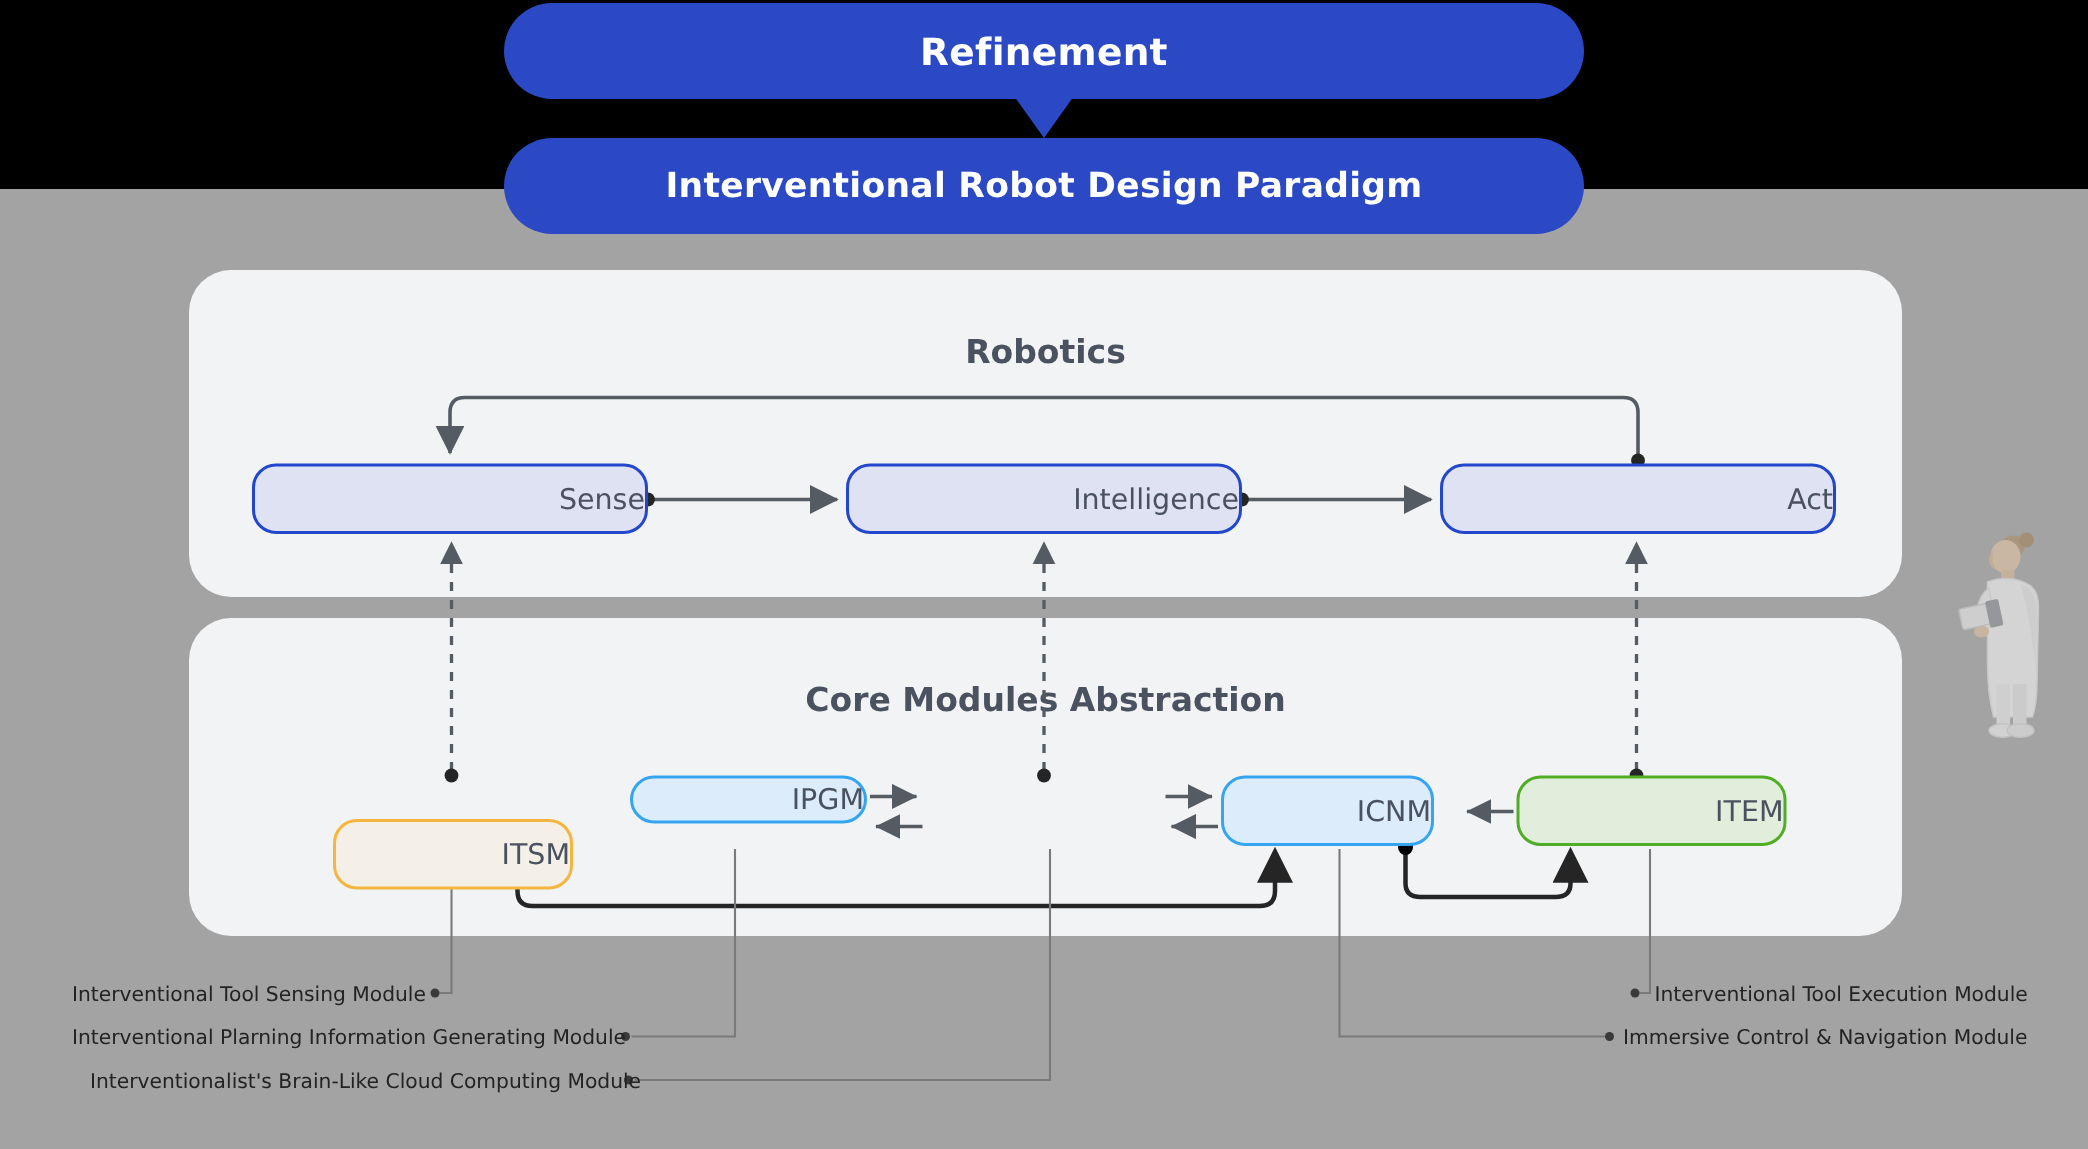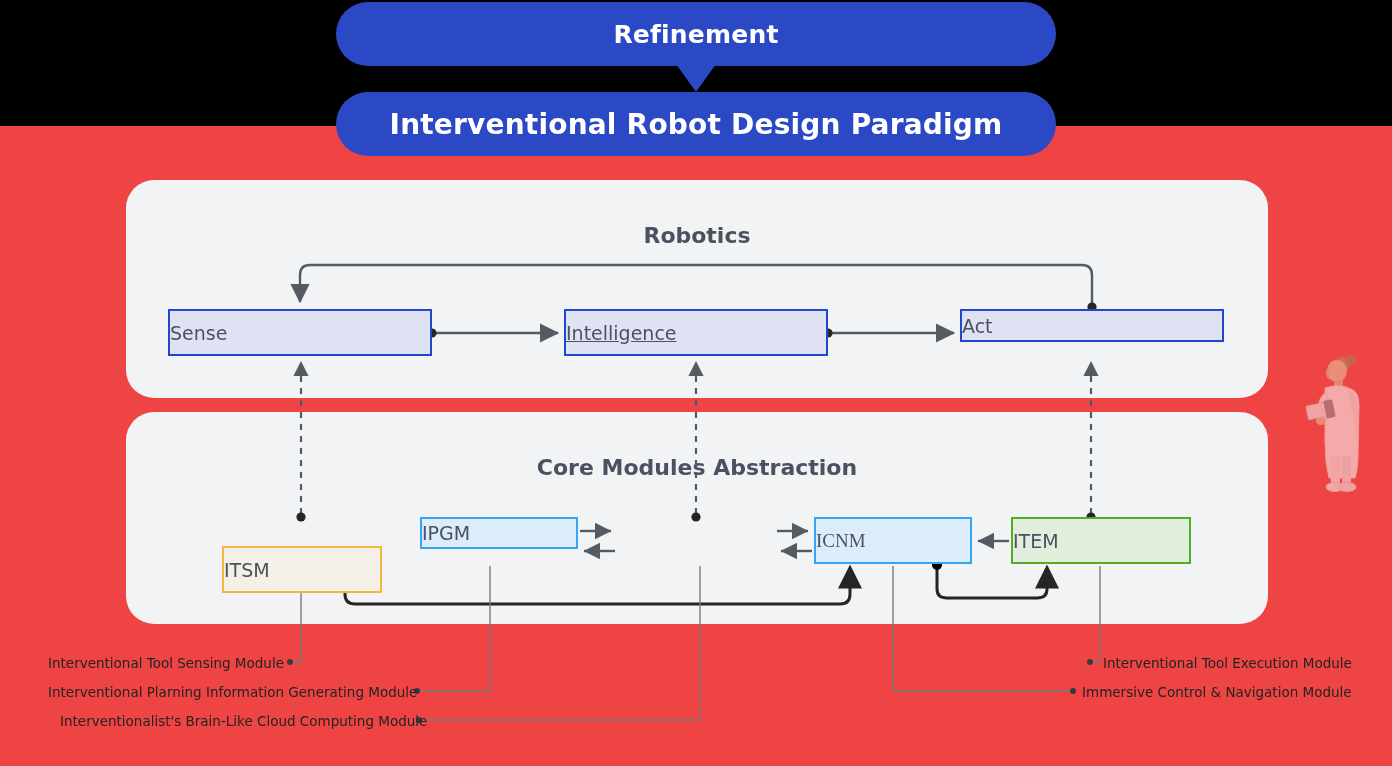--- a/index.html
+++ b/index.html
@@ -2,41 +2,41 @@
 <html><head>
 <meta charset="utf-8">
 <style>
   * { box-sizing: border-box; margin: 0; padding: 0; }
   html, body {
     width: 1392px; height: 766px;
     background: #ffffff;
     font-family: "DejaVu Sans", sans-serif;
     overflow: hidden;
   }
-  #stage { position: relative; width: 1392px; height: 766px; background: #ef4444; }
+  #stage { position: relative; width: 1392px; height: 766px; background: #a3a3a3; }
 
   
   .top-band {
     position: absolute; left: 0; top: 0; width: 1392px; height: 126px;
     background: #000000;
   }
 
   
   .pill {
     position: absolute;
     background: #2b49c4;
     border-radius: 34px;
     display: flex; align-items: center; justify-content: center;
     color: #ffffff;
     font-weight: bold;
     letter-spacing: .2px;
     z-index: 6;
   }
   #pill-refinement { left: 336px; top: 2px;  width: 720px; height: 64px; font-size: 25px; }
-  #pill-paradigm   { left: 336px; top: 92px; width: 720px; height: 64px; font-size: 28px; }
+  #pill-paradigm   { left: 336px; top: 92px; width: 720px; height: 64px; font-size: 23px; }
 
   
   #pill-arrow {
     position: absolute; left: 676px; top: 64px; width: 40px; height: 30px; z-index: 5;
   }
 
   
   .panel {
     position: absolute;
     background: #f1f3f5;
@@ -52,39 +52,39 @@
     font-size: 22px;
     font-weight: bold;
     color: #4a5260;
   }
   #title-robotics { top: 43px; }
   #title-core     { top: 43px; }
 
   
   .node {
     position: absolute;
-    display: flex; align-items: center; justify-content: flex-start;
-    border-radius: 0;
+    display: flex; align-items: center; justify-content: flex-end;
+    border-radius: 16px;
     font-size: 19px;
     color: #4a5260;
     z-index: 4;
   }
   .node.robot { background: #dfe2f2; border: 2px solid #2347cc; }
   .node.amber { background: #f4efe7; border: 2px solid #f5b63f; margin-top: 29px; }
   .node.blue  { background: #dcecfa; border: 2px solid #36a5f0; }
   .node.green { background: #e2eedc; border: 2px solid #4fae25; }
 
   #node-sense        { left: 168px;  top: 309px; width: 264px; height: 47px; }
-  #node-intelligence { left: 564px;  top: 309px; width: 264px; height: 47px; text-decoration: underline; }
-  #node-act          { left: 960px;  top: 309px; width: 264px; height: 33px; }
+  #node-intelligence { left: 564px;  top: 309px; width: 264px; height: 47px; }
+  #node-act          { left: 960px;  top: 309px; width: 264px; height: 47px; }
 
   #node-itsm  { left: 222px; top: 517px; width: 160px; height: 47px; }
   #node-ipgm  { left: 420px; top: 517px; width: 158px; height: 32px; }
   #node-ibccm { left: 617px; top: 517px; width: 158px; height: 47px; }
-  #node-icnm  { left: 814px; top: 517px; width: 158px; height: 47px; font-family: Liberation Serif, serif; }
+  #node-icnm  { left: 814px; top: 517px; width: 142px; height: 47px; }
   #node-item  { left: 1011px; top: 517px; width: 180px; height: 47px; }
 
   
   svg.overlay {
     position: absolute; left: 0; top: 0; width: 1392px; height: 766px;
     pointer-events: none;
   }
   #svg-under { z-index: 2; }
 
   

